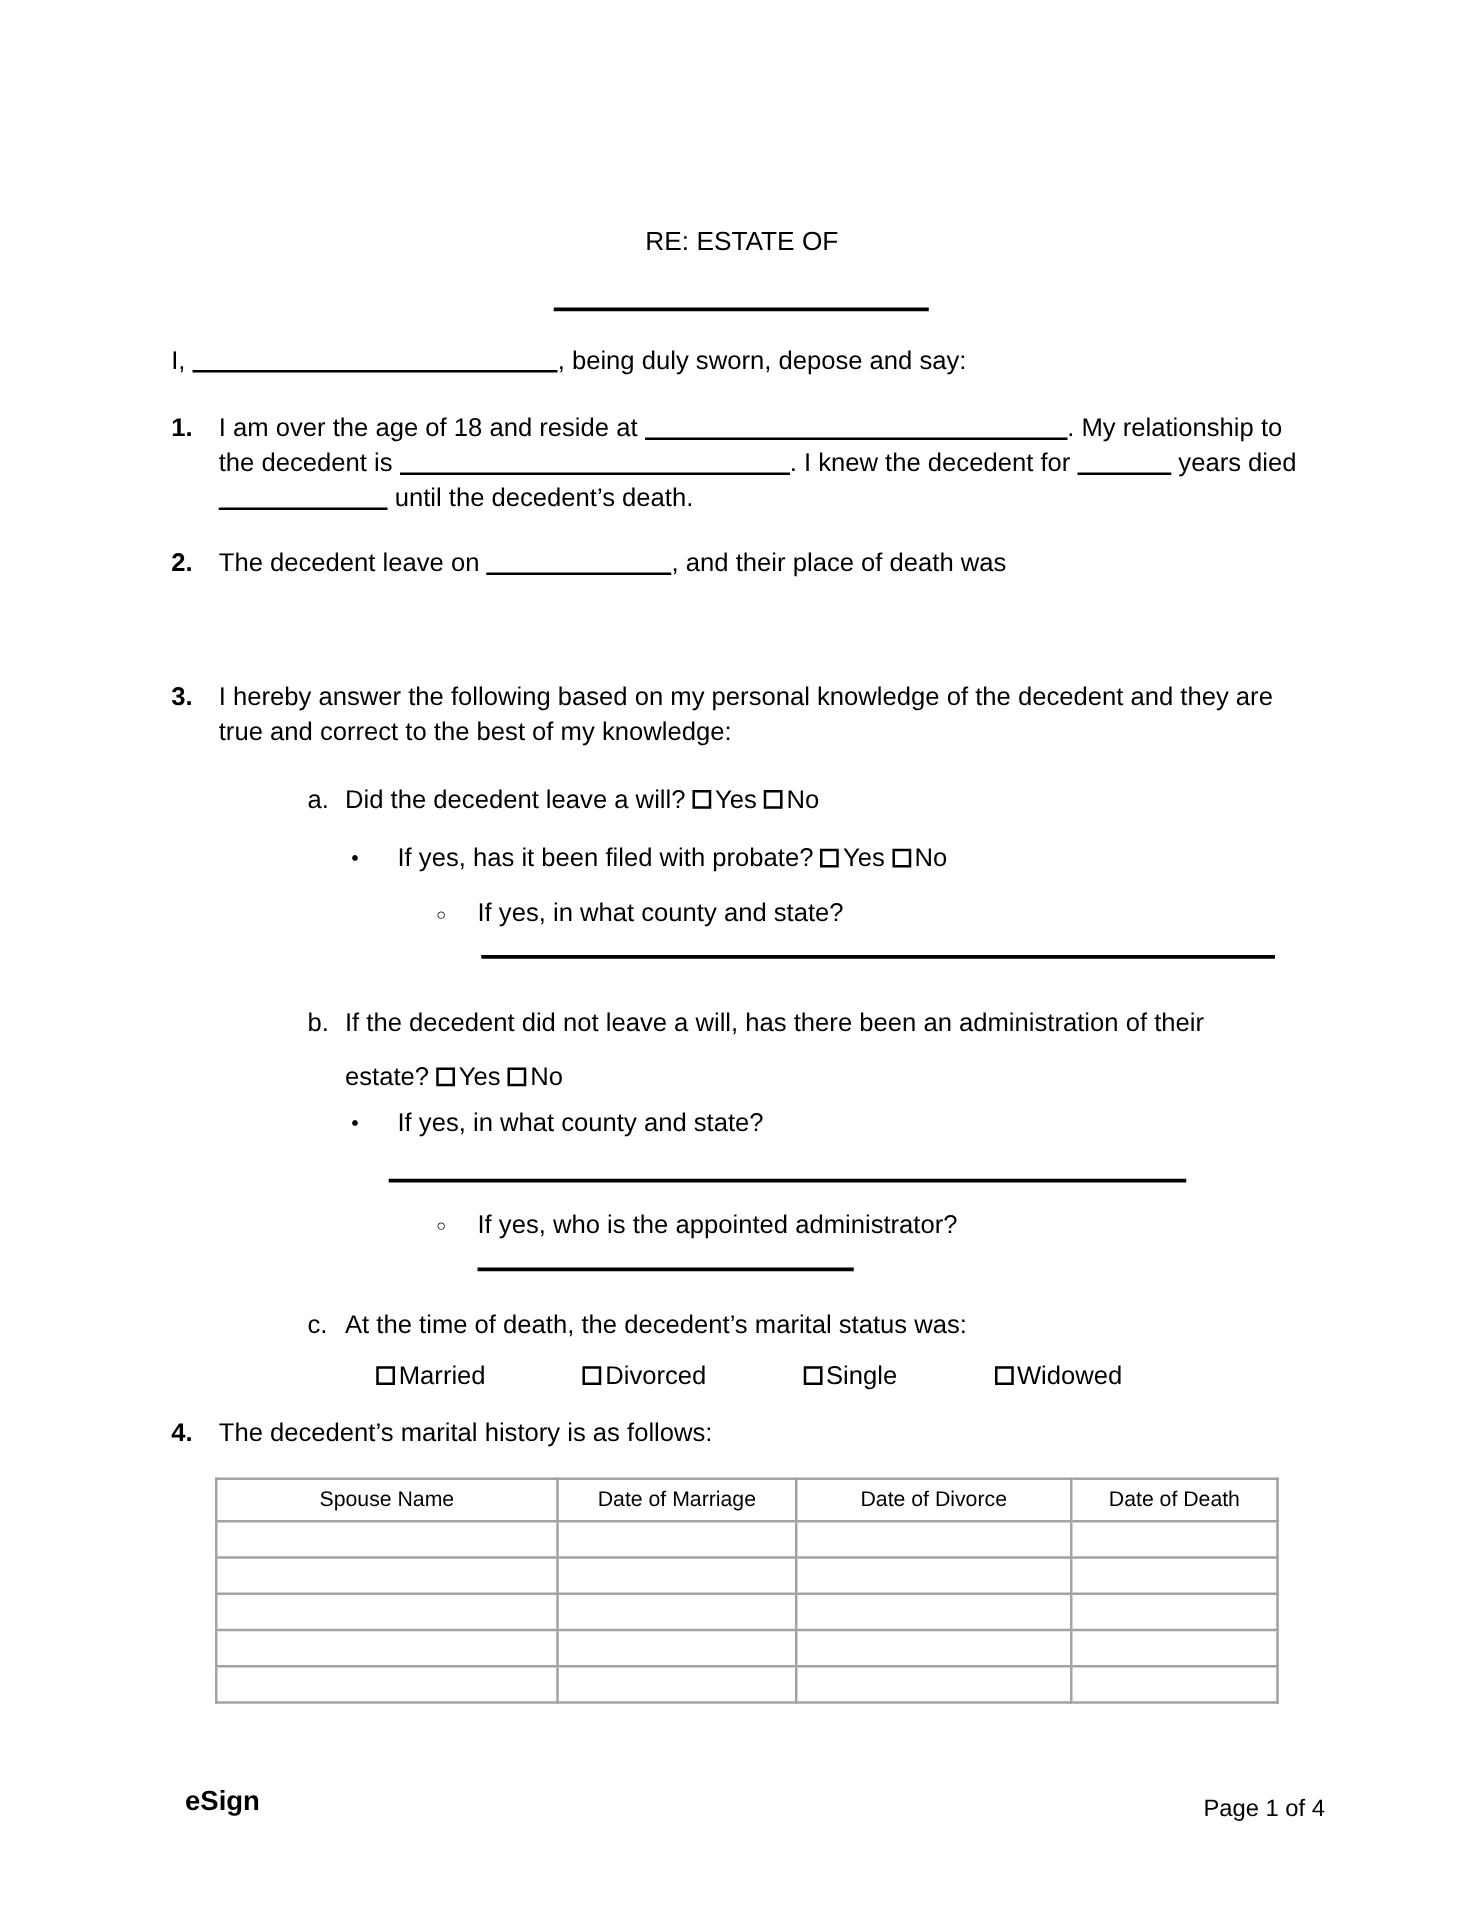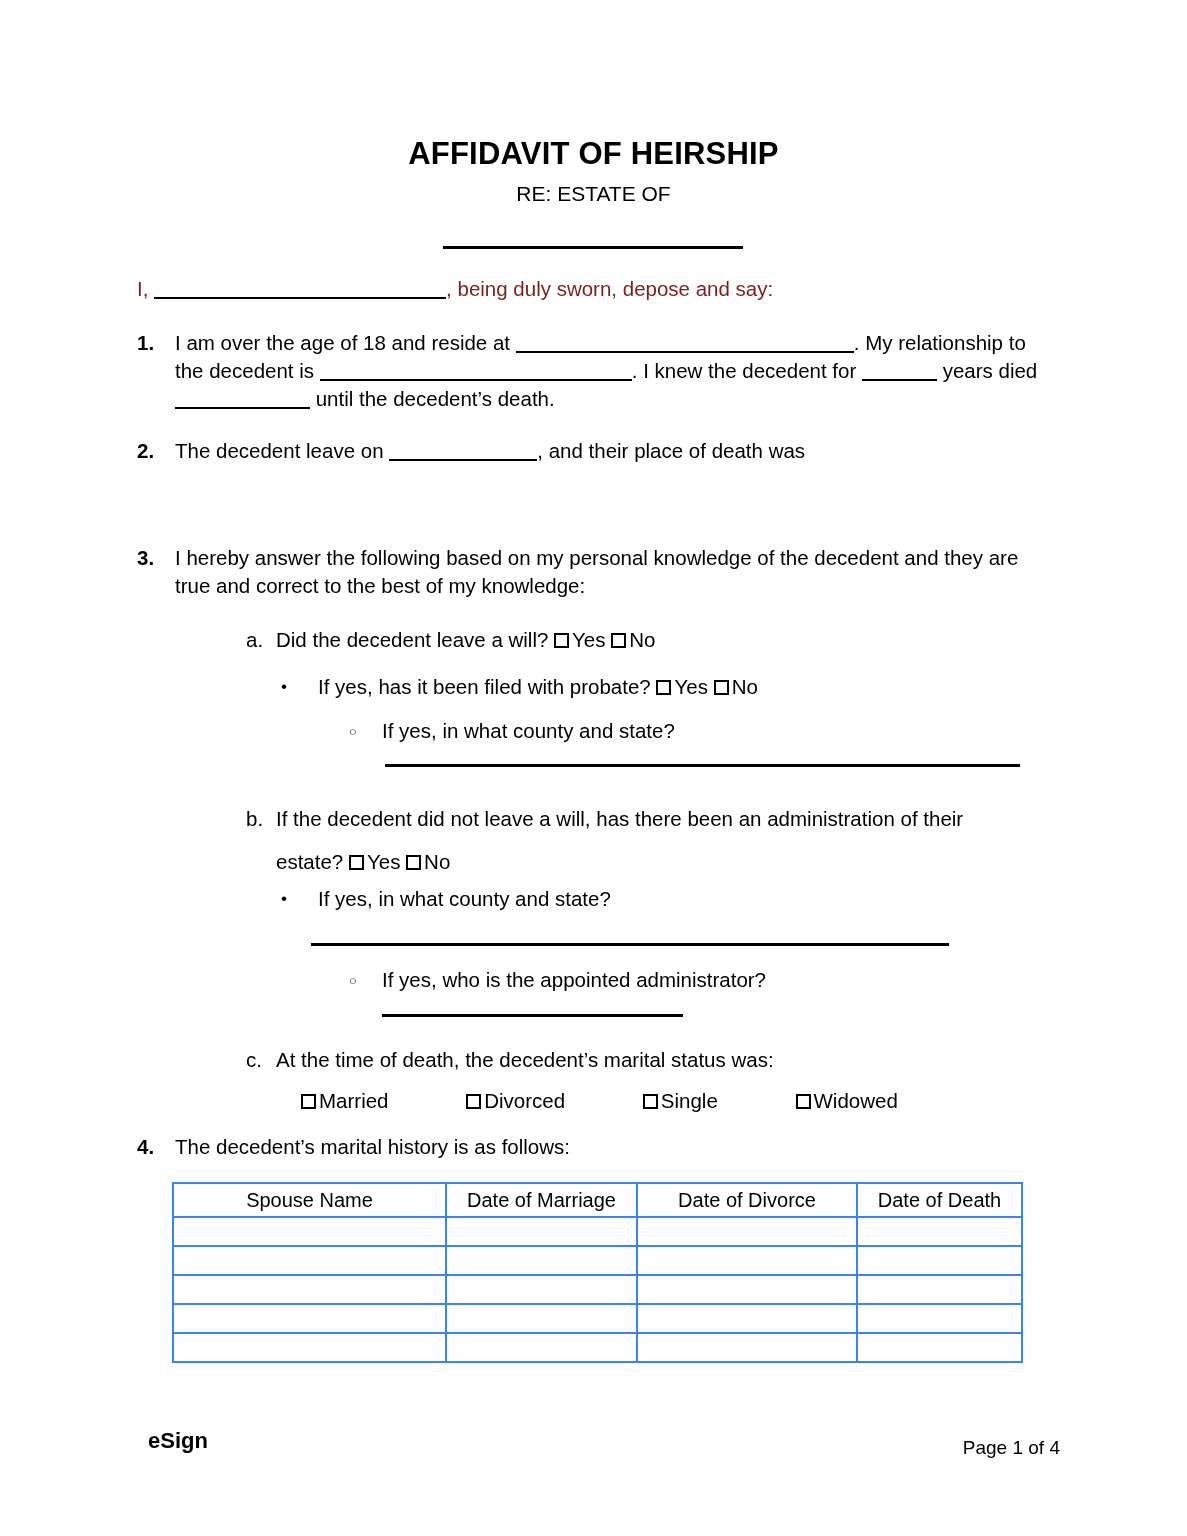--- a/index.html
+++ b/index.html
@@ -49,21 +49,21 @@
     width: 300px;
     height: 0;
     border-top: 3px solid #000;
   }
 
   
   .body-text {
     position: absolute;
     font-size: 20.5px;
     line-height: 28px;
-    color: #7f1d1d;
+    color: #000000;
   }
 
   .intro {
     left: 137px;
     top: 275px;
     width: 900px;
   }
 
   
   .item {
@@ -200,24 +200,24 @@
   
   .marital-table {
     position: absolute;
     left: 172px;
     top: 1182px;
     width: 841px;
     border-collapse: collapse;
     table-layout: fixed;
   }
   .marital-table td, .marital-table th {
-    border: 2px solid #3b82f6;
+    border: 2px solid #a3a3a3;
     height: 27px;
     padding: 0;
-    font-size: 20px;
+    font-size: 17px;
     font-weight: normal;
     text-align: center;
     vertical-align: middle;
   }
   .marital-table thead th { height: 32px; }
   .col-1 { width: 271px; }
   .col-2 { width: 189px; }
   .col-3 { width: 218px; }
   .col-4 { width: 163px; border-radius: 17px; }
 
@@ -234,21 +234,20 @@
     right: 127px;
     top: 1437px;
     font-size: 19px;
   }
 </style>
 </head>
 <body>
 
 <div class="page">
 
-  <div class="doc-title">AFFIDAVIT OF HEIRSHIP</div>
   <div class="doc-subtitle">RE: ESTATE OF</div>
   <div class="estate-line"></div>
 
   <div class="body-text intro">
     <span>I,</span>
     <span class="blank b-name"></span><span>, being duly sworn, depose and say:</span>
   </div>
 
   <div class="item item1">
     <span class="num">1.</span>

